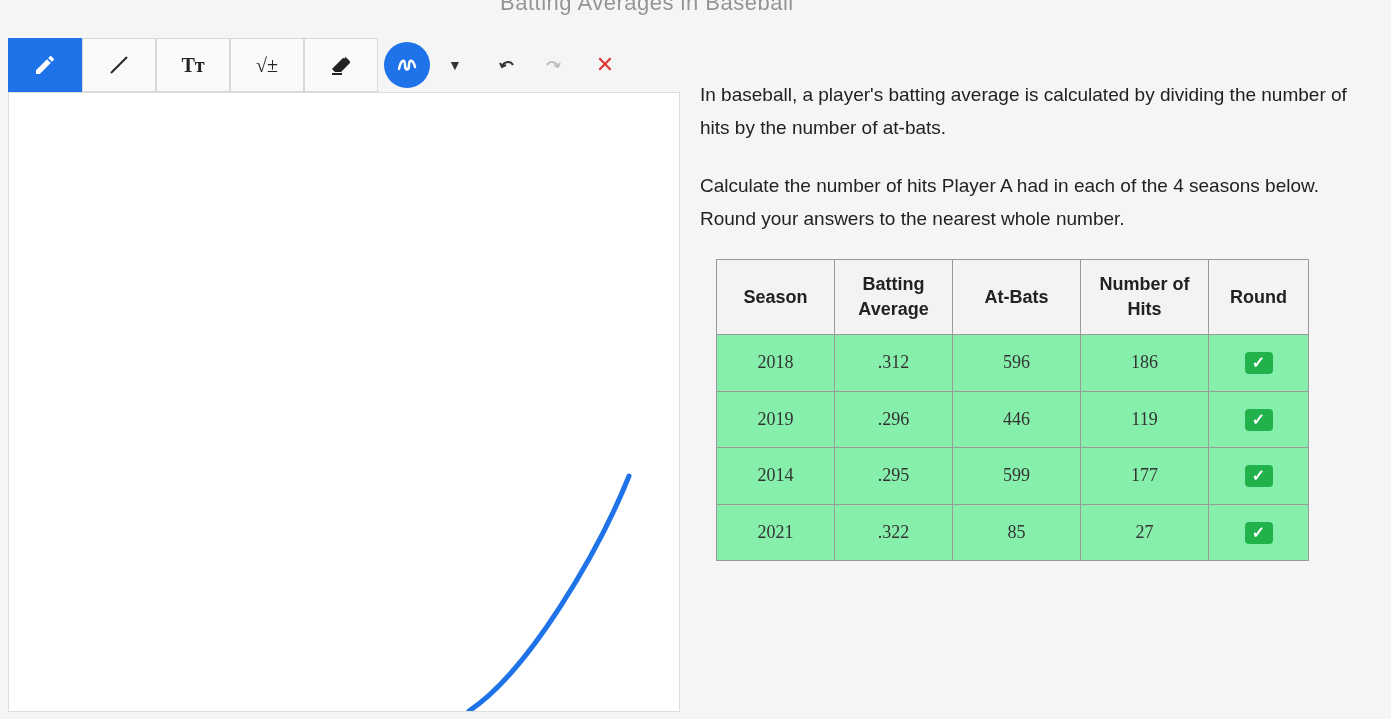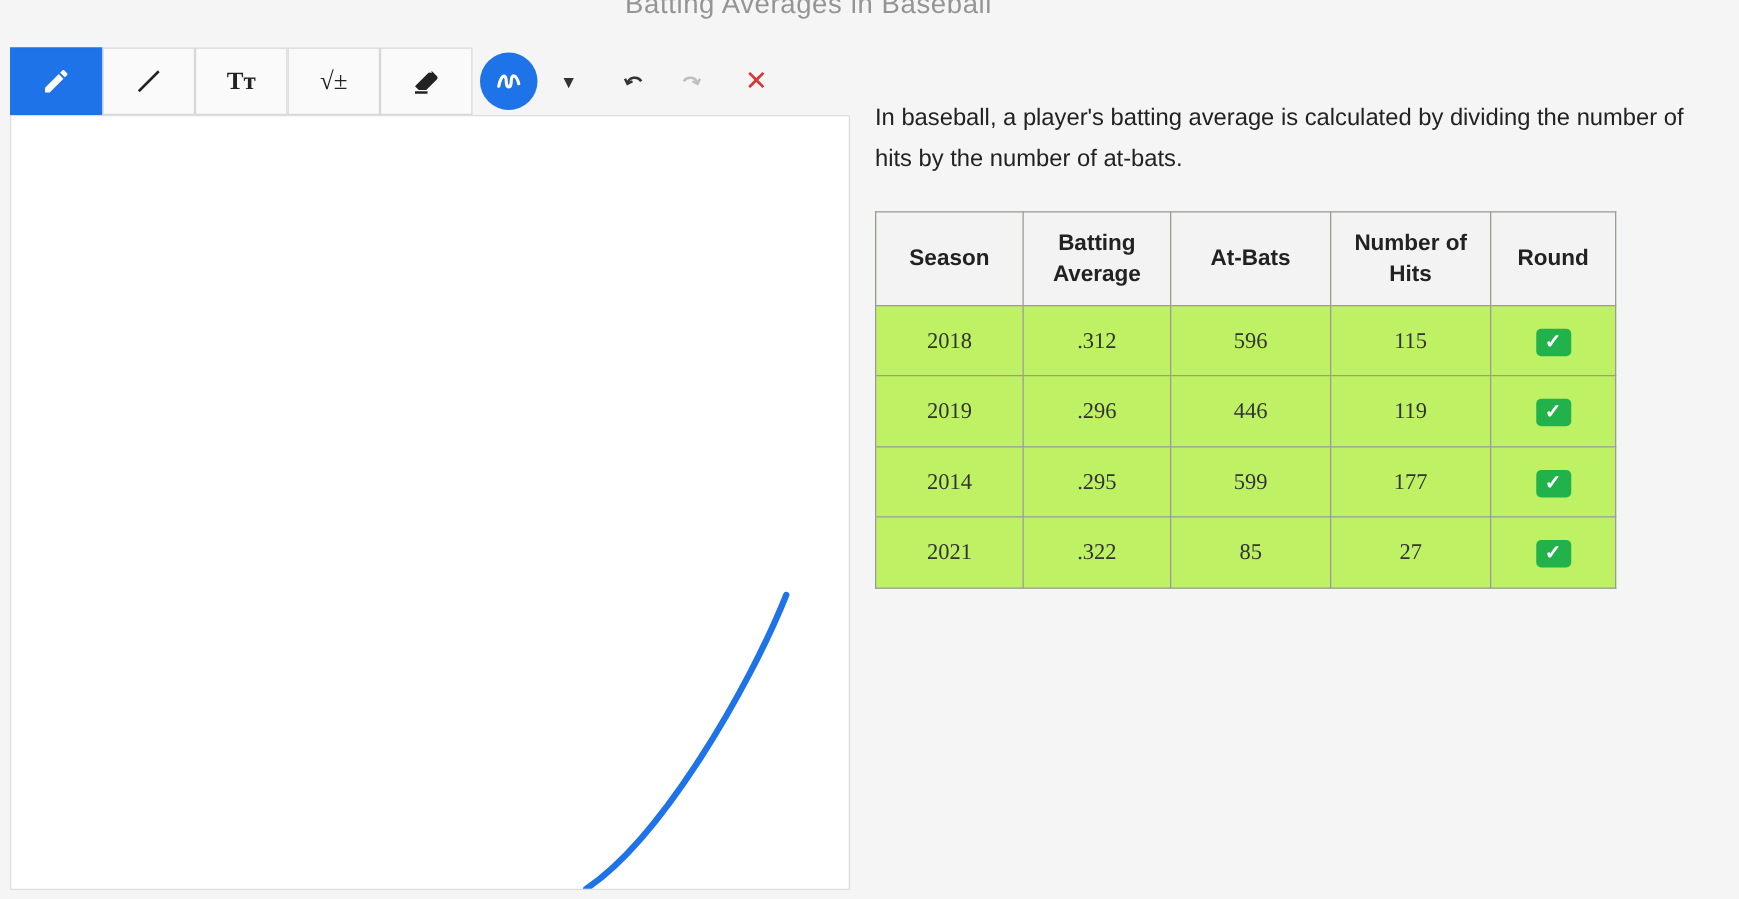--- a/index.html
+++ b/index.html
@@ -84,21 +84,22 @@
     left: 700px;
     width: 670px;
     font-size: 19px;
     line-height: 1.75;
     color: #222;
   }
   .content p { margin-bottom: 24px; }
   table {
     border-collapse: collapse;
     margin-top: 10px;
-    background: #bef264;
+    background: #86efac;
+    margin-left: 16px;
   }
   th, td {
     border: 1px solid #9a9a9a;
     padding: 12px 10px;
     text-align: center;
     font-size: 18px;
     font-weight: 400;
   }
   th {
     font-weight: 700;
@@ -181,37 +182,38 @@
 </div>
 
 <div class="canvas-area">
   <svg class="stroke" viewBox="0 0 220 240">
     <path d="M 20 240 C 80 200, 150 80, 180 5" stroke="#1e73e8" stroke-width="5" fill="none" stroke-linecap="round"></path>
   </svg>
 </div>
 
 <div class="content">
   <p>In baseball, a player's batting average is calculated by dividing the number of hits by the number of at-bats.</p>
+  <p>Calculate the number of hits Player A had in each of the 4 seasons below.  Round your answers to the nearest whole number.</p>
 
   <table>
     <thead>
       <tr>
         <th>Season</th>
         <th>Batting Average</th>
         <th>At-Bats</th>
         <th>Number of Hits</th>
         <th>Round</th>
       </tr>
     </thead>
     <tbody>
       <tr>
         <td>2018</td>
         <td>.312</td>
         <td>596</td>
-        <td>115</td>
+        <td>186</td>
         <td><span class="check">✓</span></td>
       </tr>
       <tr>
         <td>2019</td>
         <td>.296</td>
         <td>446</td>
         <td>119</td>
         <td><span class="check">✓</span></td>
       </tr>
       <tr>

